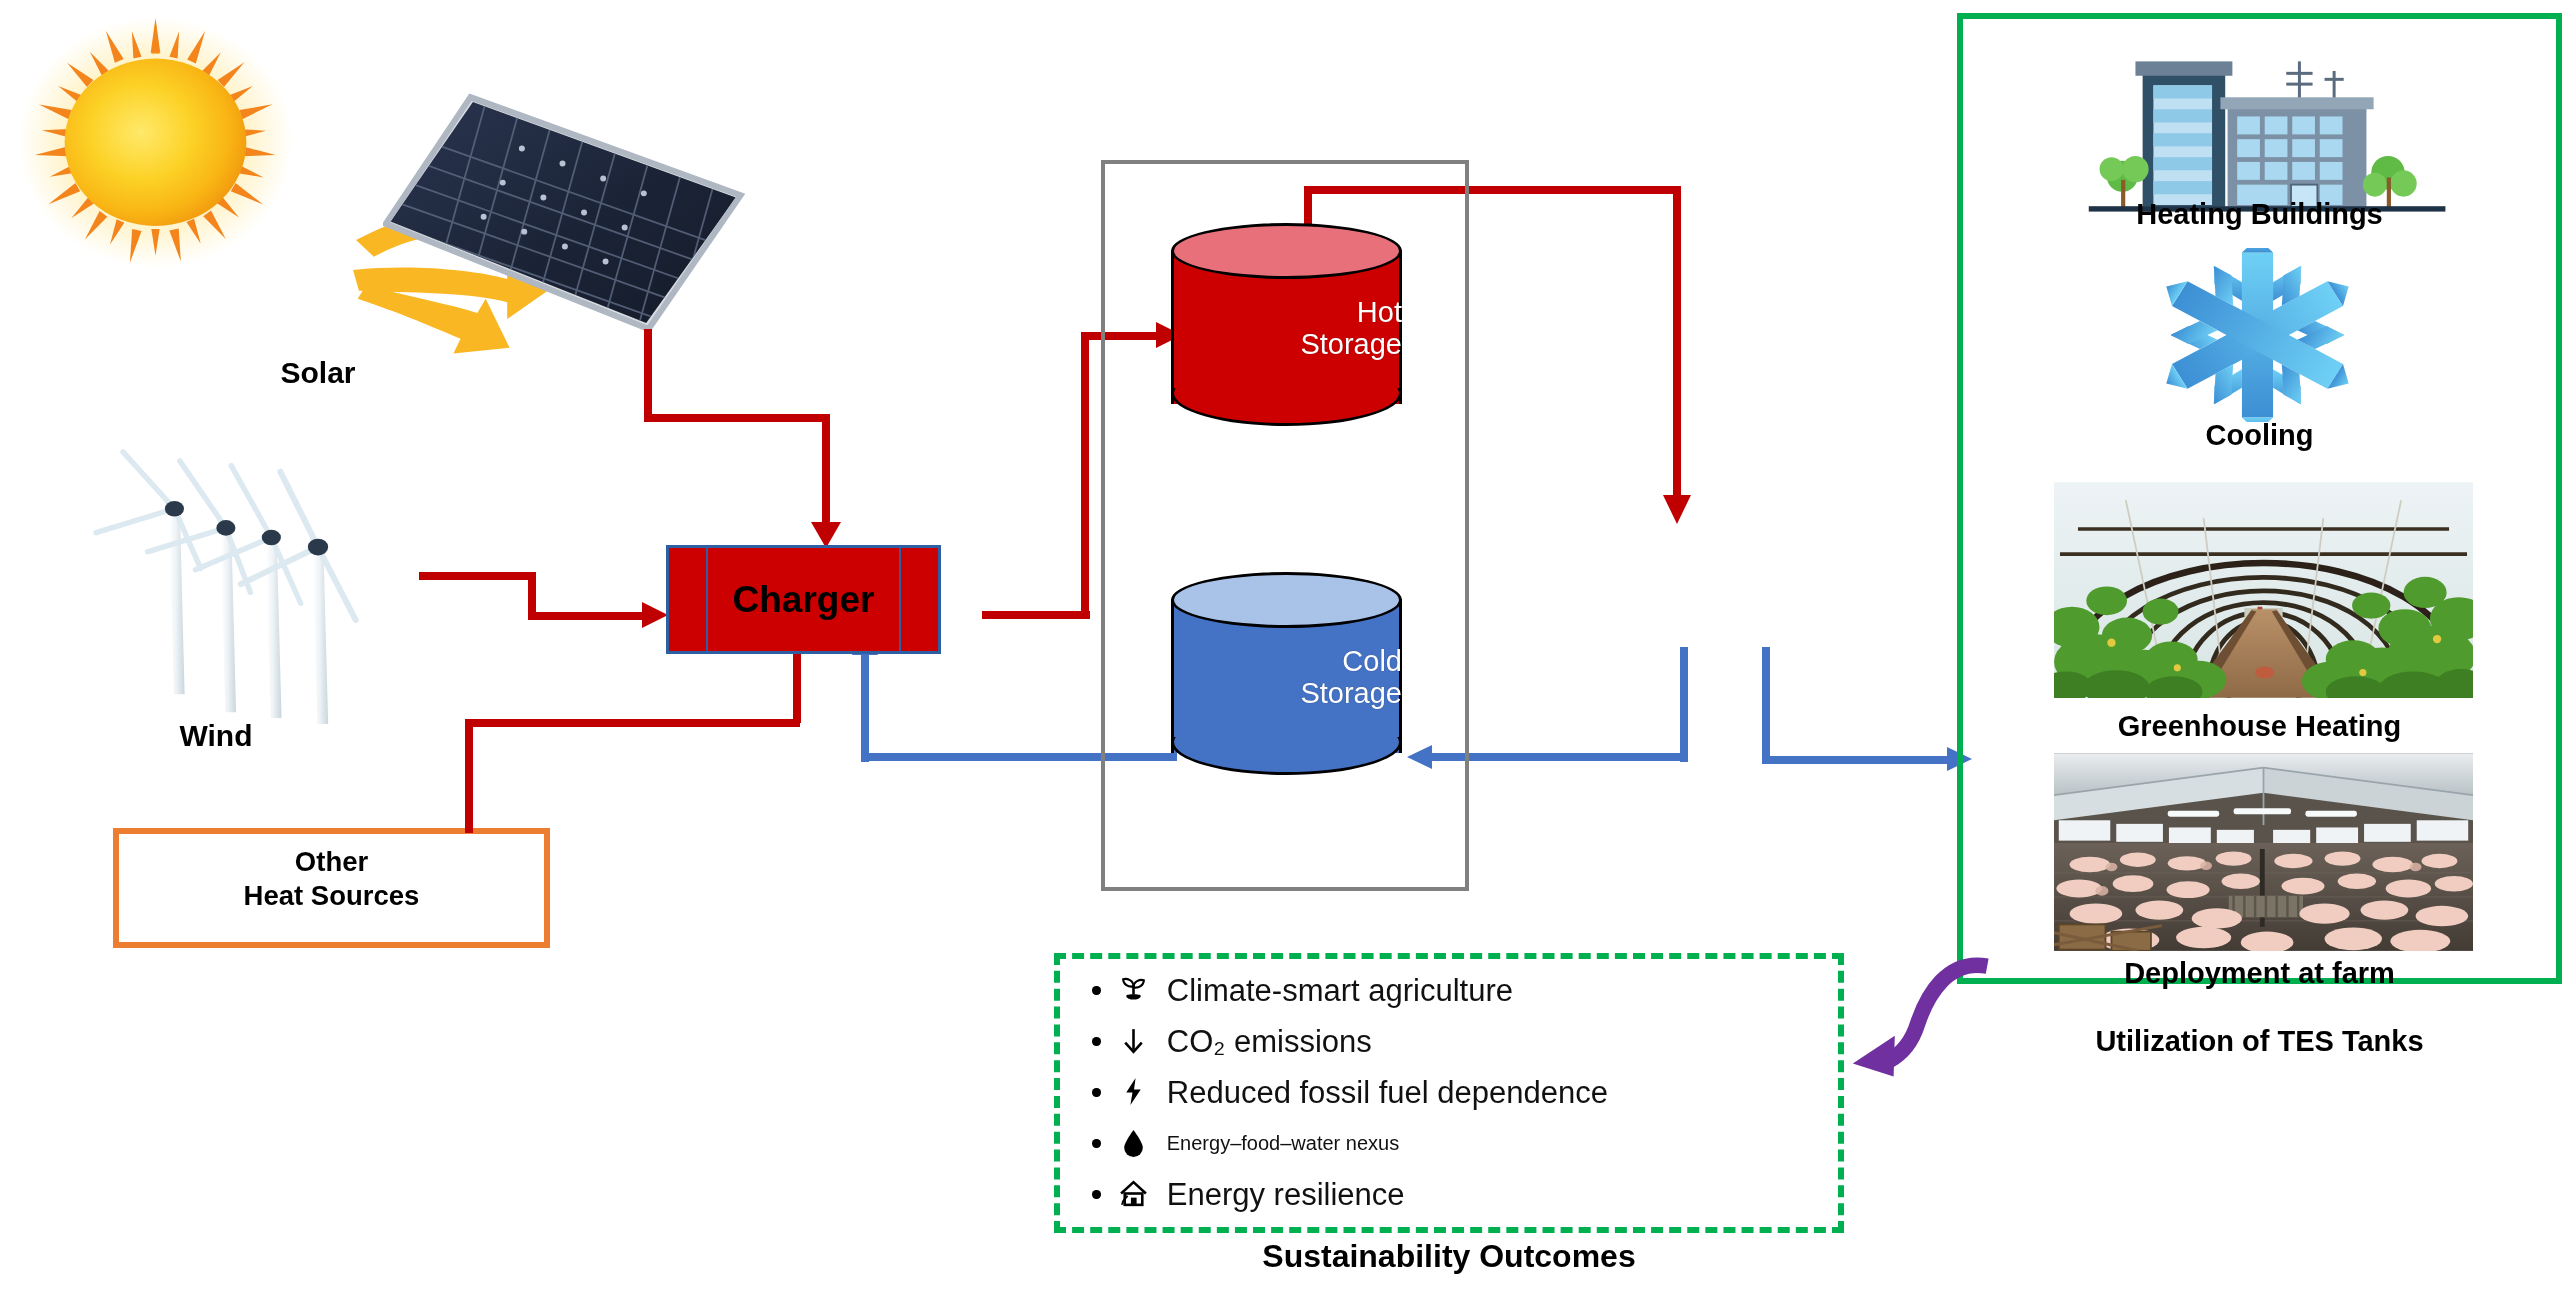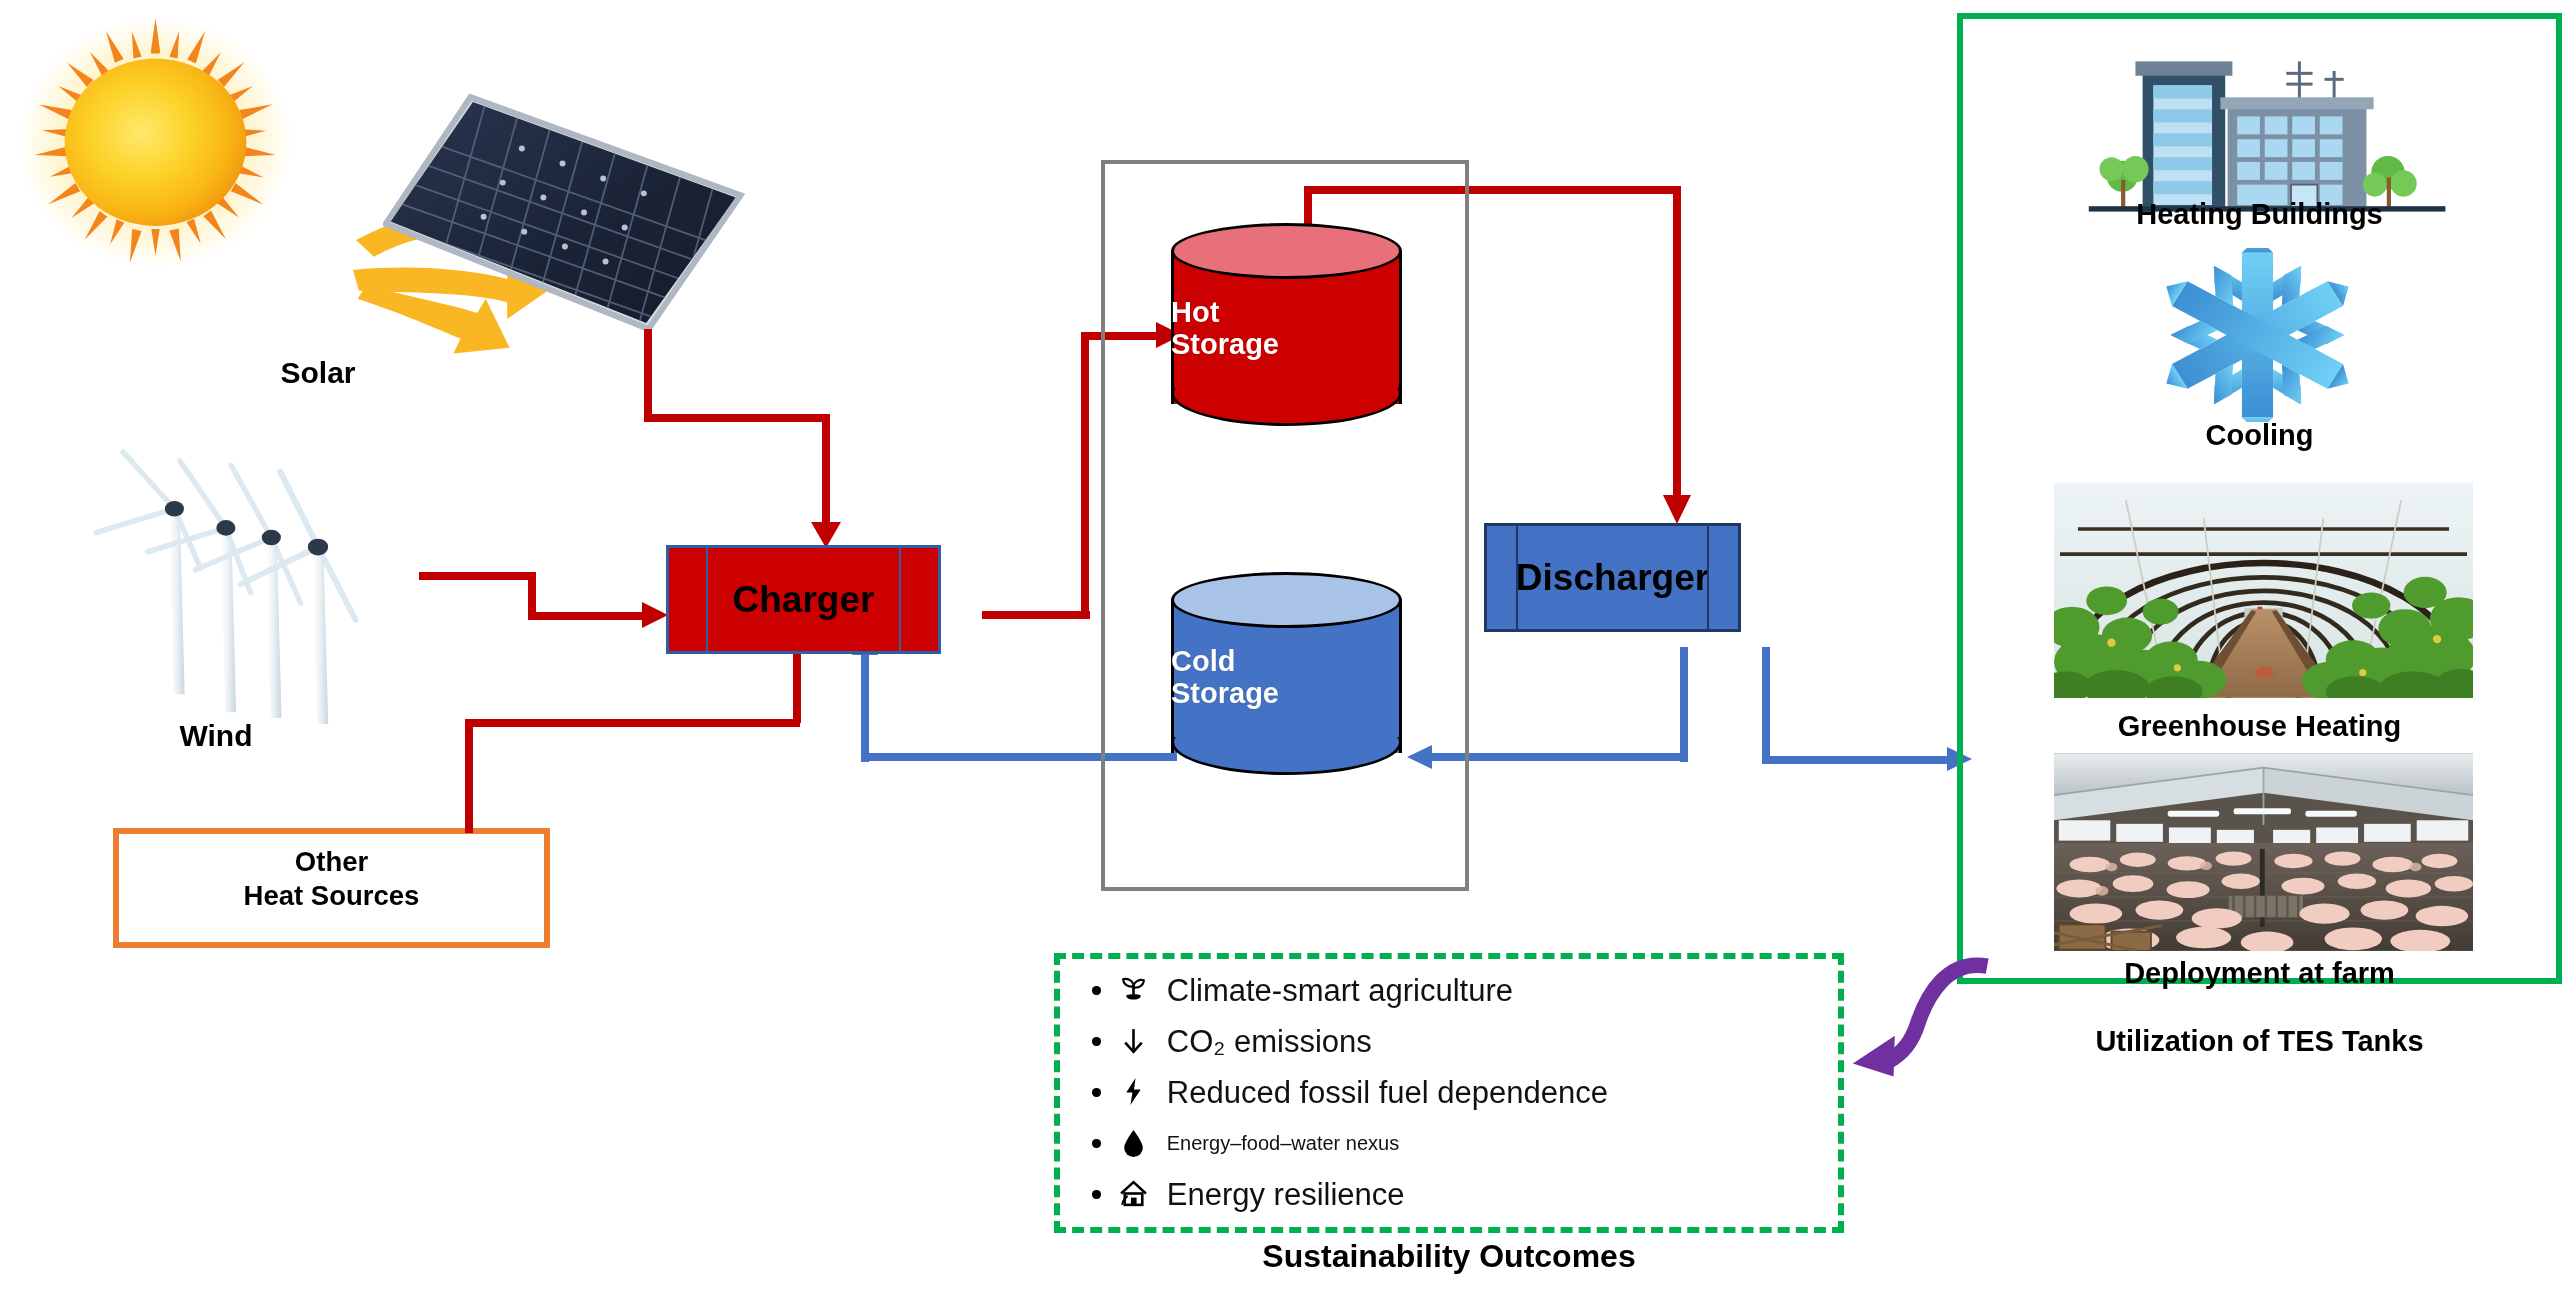--- a/index.html
+++ b/index.html
@@ -20,21 +20,21 @@
     display:flex;align-items:center;justify-content:center;
     font-weight:bold;color:#000;
     font-family:"Liberation Sans",sans-serif;
   }
   .procbox .seg{position:absolute;top:0;bottom:0;width:1.8px;background:#2E5FA3;}
 
   
   .tank{position:absolute;}
   .tank .body{position:absolute;left:0;right:0;border:3px solid #000;box-sizing:border-box;}
   .tank .cap{position:absolute;left:0;right:0;border:3px solid #000;border-radius:50%;box-sizing:border-box;}
-  .tank .txt{position:absolute;left:0;right:0;text-align:left;color:#fff;font-weight:bold;line-height:1.12;
+  .tank .txt{position:absolute;left:0;right:0;text-align:right;color:#fff;font-weight:normal;line-height:1.12;
              font-family:"Liberation Sans",sans-serif;text-shadow:0 0 1.2px rgba(0,0,0,.35);}
 
   
   .framebox{position:absolute;box-sizing:border-box;background:transparent;}
 
   
   .seg-h,.seg-v{position:absolute;}
   .arrow{position:absolute;width:0;height:0;}
 
   
@@ -296,25 +296,20 @@
       <div>Storage</div>
     </div>
   </div>
 
   <div class="procbox" style="left:666px;top:545px;width:275px;height:109px;background:#CC0000;border:3px solid #2E5FA3;font-size:37px;">
     <div class="seg" style="left:37px;"></div>
     <div class="seg" style="right:37px;"></div>
     <span>Charger</span>
   </div>
 
-  <div class="procbox" style="left:1484px;top:523px;width:257px;height:109px;background:#4472C4;border:3px solid #1F3864;font-size:37px;">
-    <div class="seg" style="left:29px;background:#1F3864;"></div>
-    <div class="seg" style="right:29px;background:#1F3864;"></div>
-    <span>Discharger</span>
-  </div>
 
   <div class="framebox" style="left:1957px;top:13px;width:605px;height:971px;border:6.6px solid #00B050;"></div>
 
   <div class="abs" style="left:2078px;top:42px;width:377px;height:180px;">
     <svg viewBox="0 0 630 300" width="377" height="180">
 
       <g stroke="#5A6B7E" stroke-width="5">
         <line x1="370" y1="32" x2="370" y2="108"></line>
           <line x1="348" y1="52" x2="392" y2="52"></line>
         <line x1="348" y1="70" x2="392" y2="70"></line>

